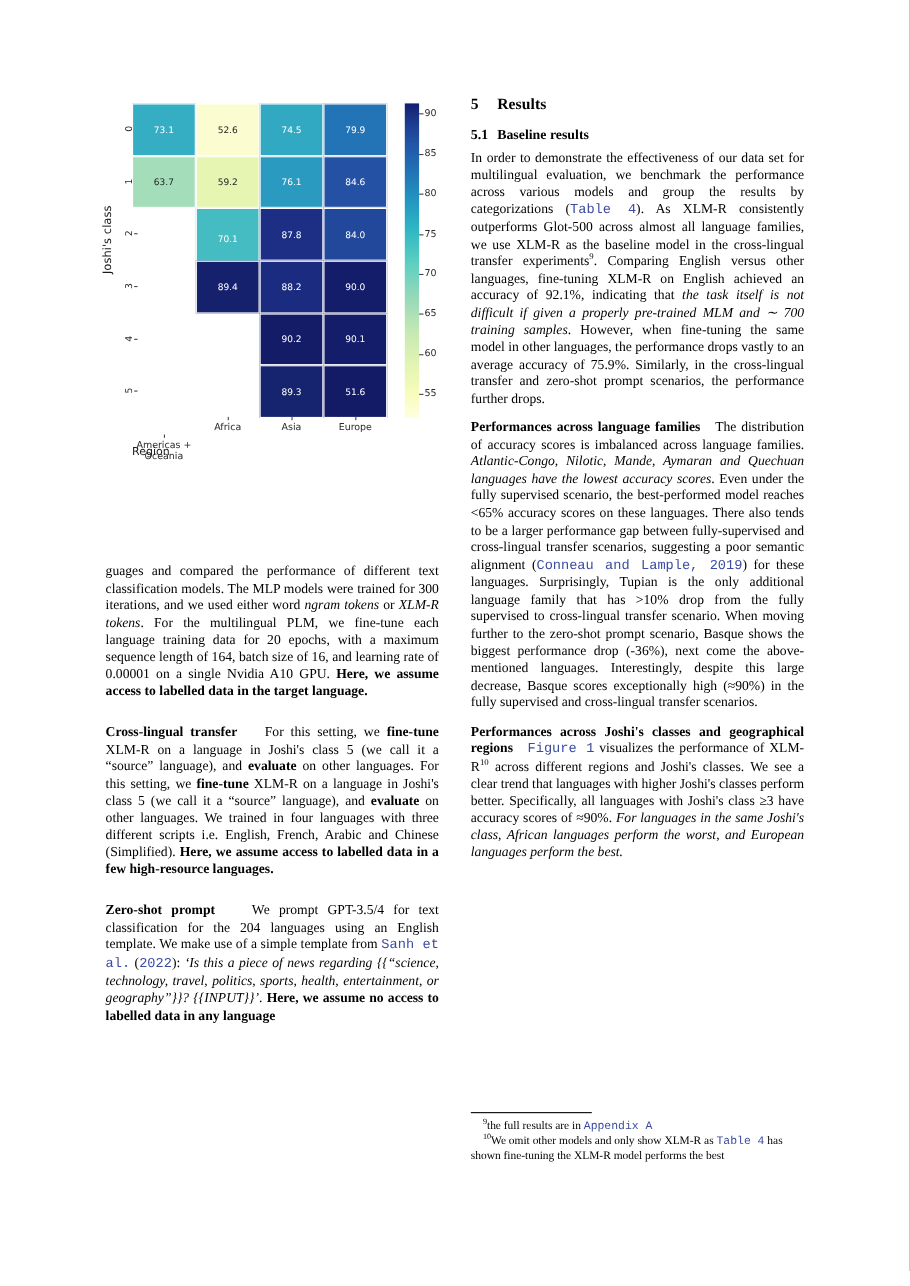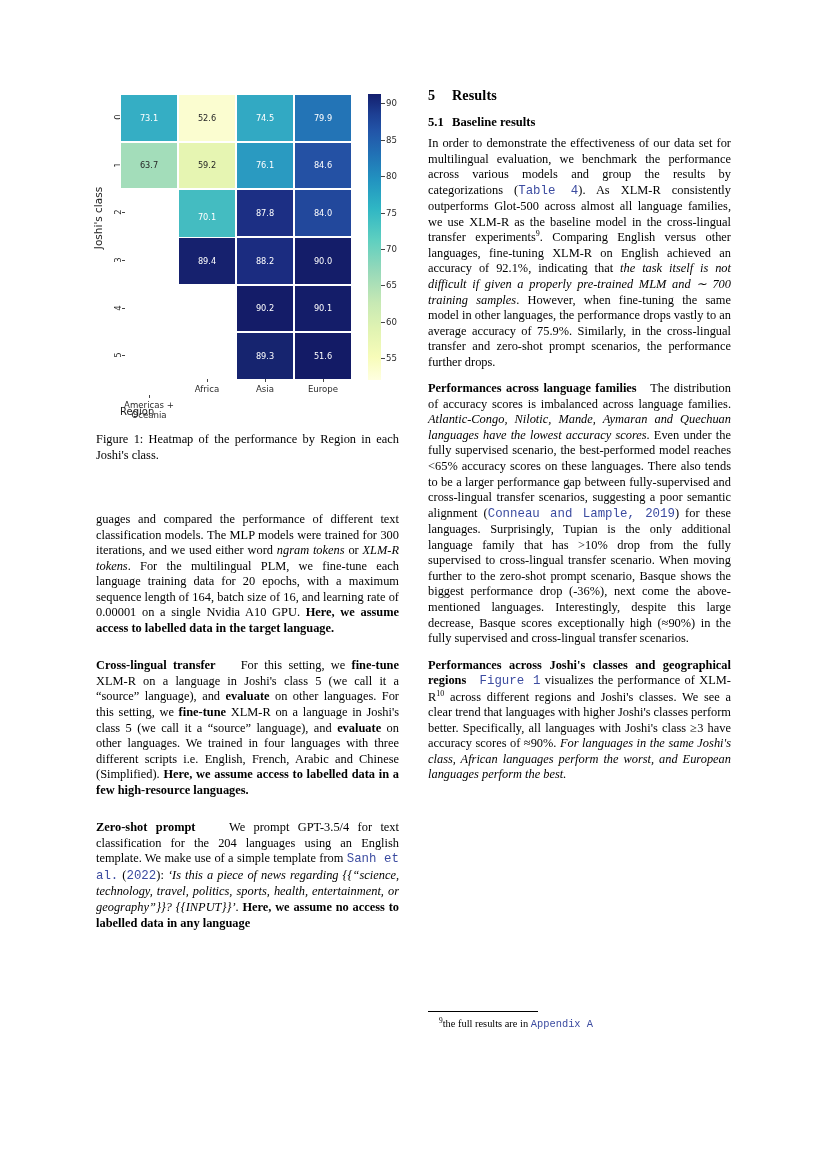--- a/index.html
+++ b/index.html
@@ -244,23 +244,20 @@
           <div class="cbtick" style="top: 83.2341px;">80<i class="dash"></i></div>
           <div class="cbtick" style="top: 119.621px;">75<i class="dash"></i></div>
           <div class="cbtick" style="top: 156.008px;">70<i class="dash"></i></div>
           <div class="cbtick" style="top: 192.394px;">65<i class="dash"></i></div>
           <div class="cbtick" style="top: 228.781px;">60<i class="dash"></i></div>
           <div class="cbtick" style="top: 265.168px;">55<i class="dash"></i></div>
         </div>
     </div>
   </div>
 
-  <div class="fig-caption">
-    <span>Figure 1:</span><span> Heatmap of the performance by Region in each Joshi's class.</span>
-  </div>
 
   <div class="col col-left" style="top:512px;">
 
     <p class="body"><span>guages and compared the performance of different text classification models. The MLP models were trained for 300 iterations, and we used either word </span><span class="ital">ngram tokens</span><span> or </span><span class="ital">XLM-R tokens</span><span>. For the multilingual PLM, we fine-tune each language training data for 20 epochs, with a maximum sequence length of 164, batch size of 16, and learning rate of 0.00001 on a single Nvidia A10 GPU. </span><span class="bold">Here, we assume access to labelled data in the target language.</span></p>
 
     <p class="body" style="margin-top:22px;"><span class="bold">Cross-lingual transfer</span>&nbsp;&nbsp;&nbsp;&nbsp;<span>For this setting, we </span><span class="bold">fine-tune</span><span> XLM-R on a language in Joshi's class 5 (we call it a “source” language), and </span><span class="bold">evaluate</span><span> on other languages. For this setting, we </span><span class="bold">fine-tune</span><span> XLM-R on a language in Joshi's class 5 (we call it a “source” language), and </span><span class="bold">evaluate</span><span> on other languages. We trained in four languages with three different scripts i.e. English, French, Arabic and Chinese (Simplified). </span><span class="bold">Here, we assume access to labelled data in a few high-resource languages.</span></p>
 
     <p class="body" style="margin-top:22px;"><span class="bold">Zero-shot prompt</span>&nbsp;&nbsp;&nbsp;&nbsp;<span>We prompt GPT-3.5/4 for text classification for the 204 languages using an English template. We make use of a simple template from </span><span class="link">Sanh et al.</span><span> (</span><span class="link">2022</span><span>): </span><span class="ital">‘Is this a piece of news regarding {{“science, technology, travel, politics, sports, health, entertainment, or geography”}}? {{INPUT}}’</span><span>. </span><span class="bold">Here, we assume no access to labelled data in any language</span></p>
   </div>
 
@@ -273,15 +270,16 @@
     <p class="body"><span>In order to demonstrate the effectiveness of our data set for multilingual evaluation, we benchmark the performance across various models and group the results by categorizations (</span><span class="link">Table 4</span><span>). As XLM-R consistently outperforms Glot-500 across almost all language families, we use XLM-R as the baseline model in the cross-lingual transfer experiments</span><sup>9</sup><span>. Comparing English versus other languages, fine-tuning XLM-R on English achieved an accuracy of 92.1%, indicating that </span><span class="ital">the task itself is not difficult if given a properly pre-trained MLM and ∼ 700 training samples</span><span>. However, when fine-tuning the same model in other languages, the performance drops vastly to an average accuracy of 75.9%. Similarly, in the cross-lingual transfer and zero-shot prompt scenarios, the performance further drops.</span></p>
 
     <p class="body" style="margin-top:11px;"><span class="bold">Performances across language families</span>&nbsp;&nbsp;&nbsp;<span>The distribution of accuracy scores is imbalanced across language families. </span><span class="ital">Atlantic-Congo, Nilotic, Mande, Aymaran and Quechuan languages have the lowest accuracy scores</span><span>. Even under the fully supervised scenario, the best-performed model reaches &lt;65% accuracy scores on these languages. There also tends to be a larger performance gap between fully-supervised and cross-lingual transfer scenarios, suggesting a poor semantic alignment (</span><span class="link">Conneau and Lample, 2019</span><span>) for these languages. Surprisingly, Tupian is the only additional language family that has &gt;10% drop from the fully supervised to cross-lingual transfer scenario. When moving further to the zero-shot prompt scenario, Basque shows the biggest performance drop (-36%), next come the above-mentioned languages. Interestingly, despite this large decrease, Basque scores exceptionally high (≈90%) in the fully supervised and cross-lingual transfer scenarios.</span></p>
 
     <p class="body" style="margin-top:11px;"><span class="bold">Performances across Joshi's classes and geographical regions</span>&nbsp;&nbsp;&nbsp;<span class="link">Figure 1</span><span> visualizes the performance of XLM-R</span><sup>10</sup><span> across different regions and Joshi's classes. We see a clear trend that languages with higher Joshi's classes perform better. Specifically, all languages with Joshi's class ≥3 have accuracy scores of ≈90%. </span><span class="ital">For languages in the same Joshi's class, African languages perform the worst, and European languages perform the best.</span></p>
   </div>
 
   <div class="footnotes">
     <div class="fn-rule"></div>
     <p class="fn-item"><sup>9</sup><span>the full results are in </span><span class="link">Appendix A</span></p>
+    <p class="fn-item"><sup>10</sup><span>We omit other models and only show XLM-R as </span><span class="link">Table 4</span><span> has shown fine-tuning the XLM-R model performs the best</span></p>
   </div>
 
 </div>
 
 </body></html>

